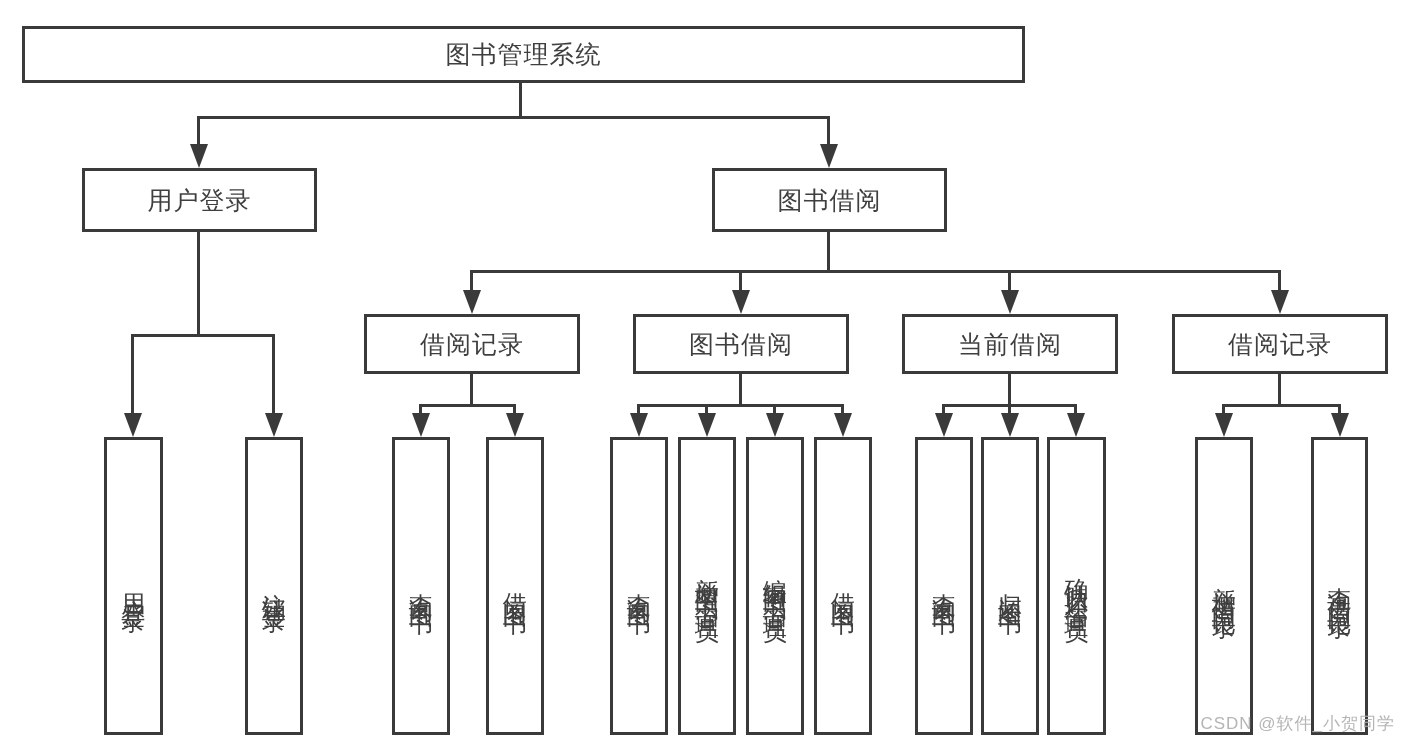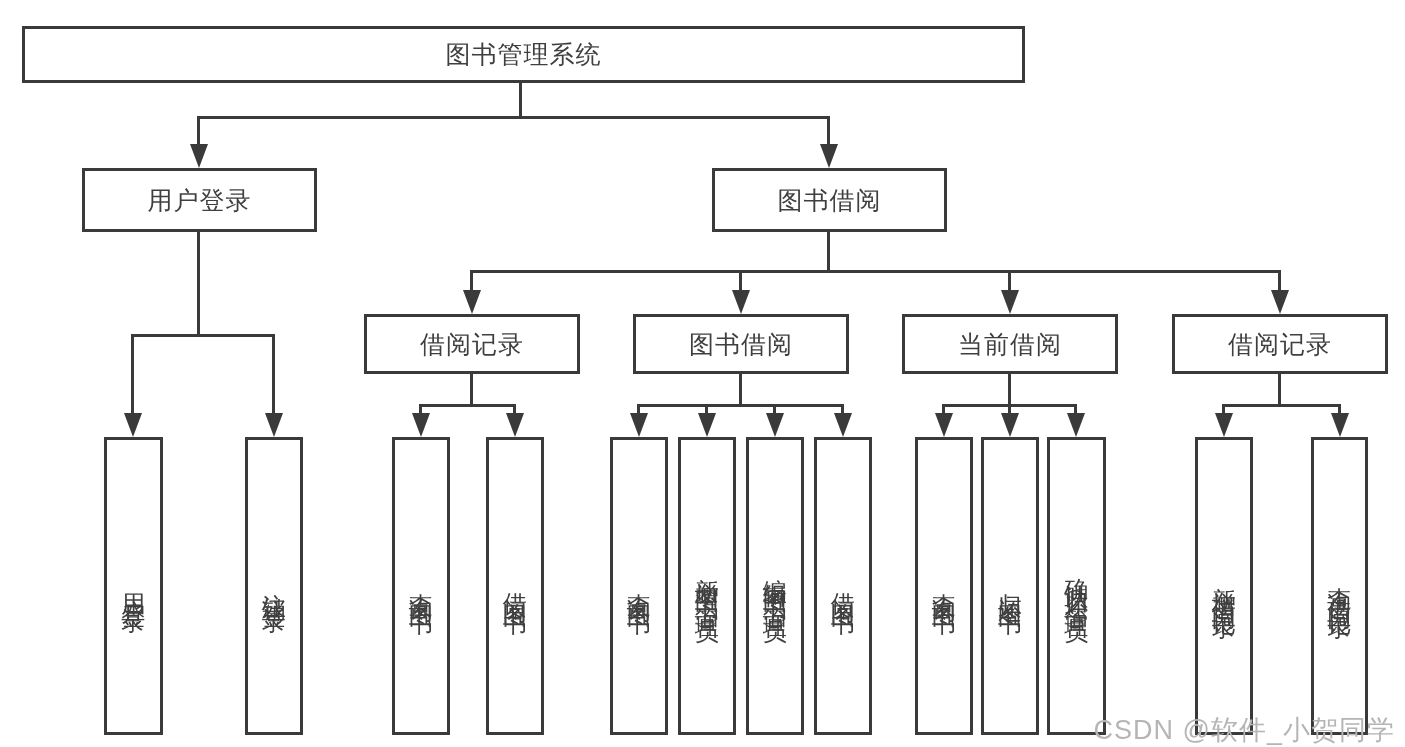--- a/index.html
+++ b/index.html
@@ -50,21 +50,21 @@
   .hline{position:absolute;height:3px;background:var(--line);z-index:1;}
   .arr{
     position:absolute;width:0;height:0;z-index:1;
     border-left:9px solid transparent;
     border-right:9px solid transparent;
     border-top:24px solid var(--line);
   }
   .watermark{
     position:absolute;
     top:712px;right:10px;
-    font-size:27px;color:var(--wm);
+    font-size:17px;color:var(--wm);
     letter-spacing:1px;
     white-space:nowrap;
     z-index:3;
   }
 </style>
 </head>
 <body>
 
 <div class="canvas">
 

